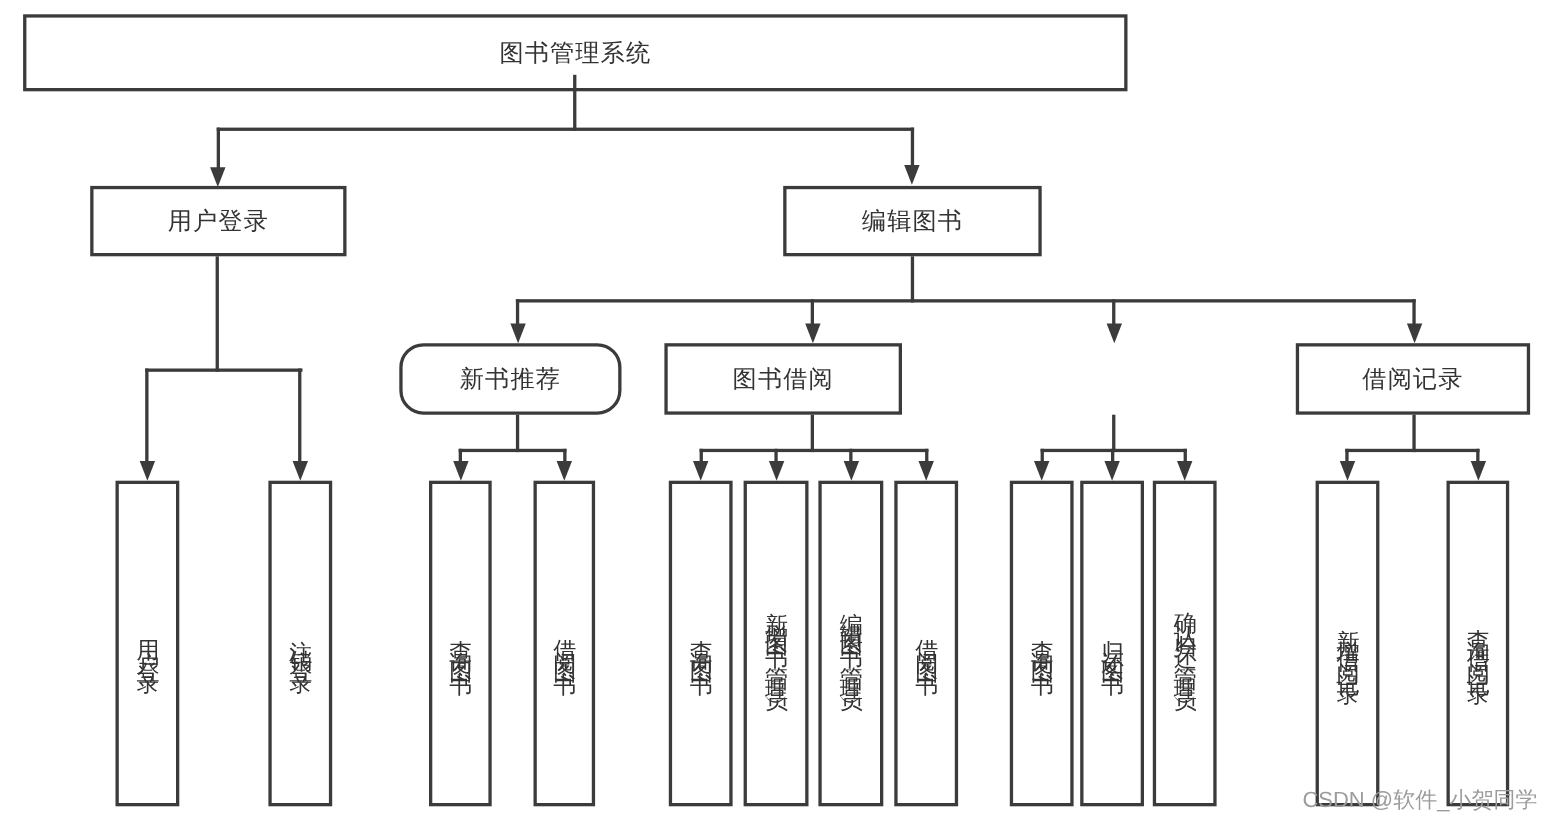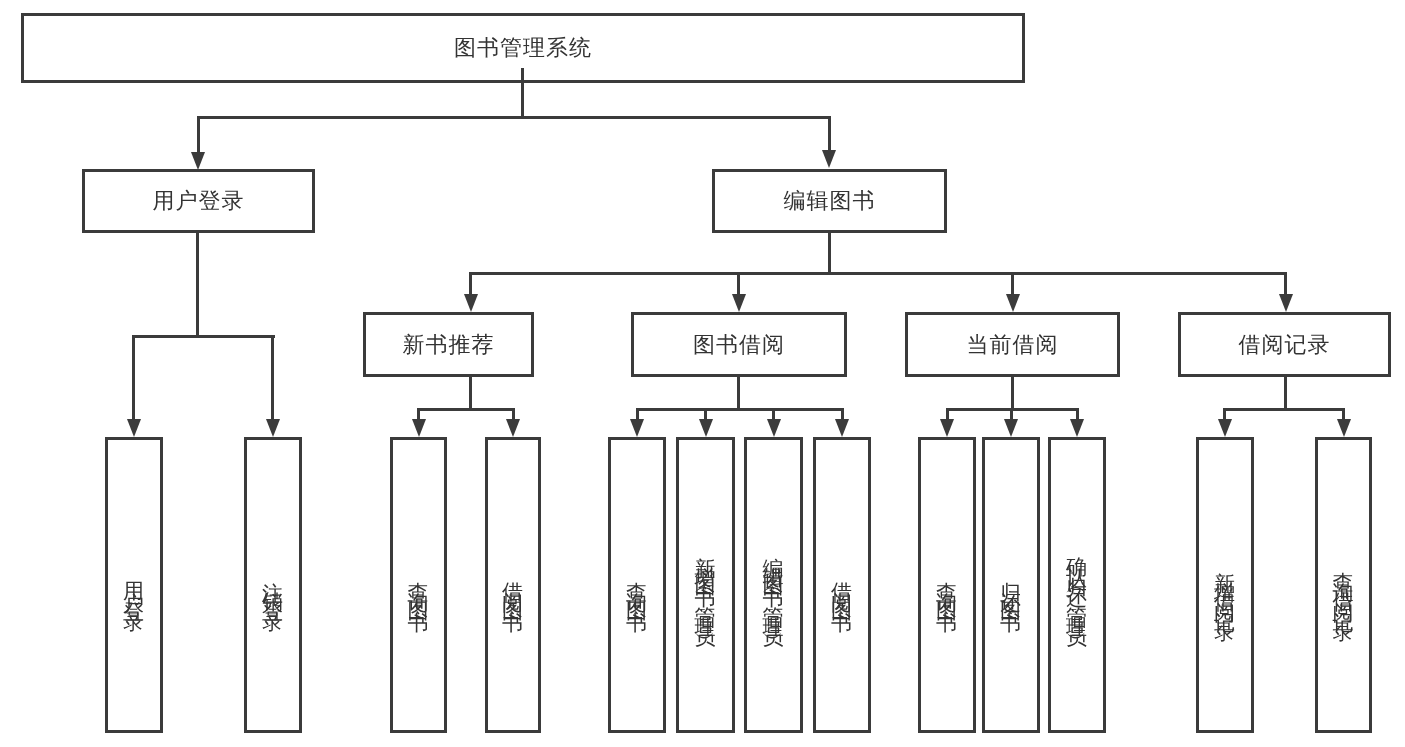--- a/index.html
+++ b/index.html
@@ -83,28 +83,25 @@
   <div class="hl" style="left:469px;top:272px;width:818px;"></div>
   <div class="vl" style="left:469px;top:272px;height:24px;"></div>
   <div class="ah" style="left:464px;top:294px;"></div>
   <div class="vl" style="left:737px;top:272px;height:24px;"></div>
   <div class="ah" style="left:732px;top:294px;"></div>
   <div class="vl" style="left:1011px;top:272px;height:24px;"></div>
   <div class="ah" style="left:1006px;top:294px;"></div>
   <div class="vl" style="left:1284px;top:272px;height:24px;"></div>
   <div class="ah" style="left:1279px;top:294px;"></div>
 
-  <div class="node" style="left:363px;top:312px;width:171px;height:65px;">
+  <div class="node" style="left:363px;top:312px;width:202px;height:65px;border-radius:22px;">
     <span class="hlabel">新书推荐</span>
   </div>
-  <div class="node" style="left:631px;top:312px;width:216px;height:65px;justify-content:center;">
+  <div class="node" style="left:604px;top:312px;width:216px;height:65px;justify-content:center;">
     <span class="hlabel">图书借阅</span>
-  </div>
-  <div class="node" style="left:905px;top:312px;width:215px;height:65px;">
-    <span class="hlabel">当前借阅</span>
   </div>
   <div class="node" style="left:1178px;top:312px;width:213px;height:65px;">
     <span class="hlabel">借阅记录</span>
   </div>
 
   <div class="vl" style="left:469px;top:377px;height:34px;"></div>
   <div class="hl" style="left:417px;top:408px;width:98px;"></div>
   <div class="vl" style="left:417px;top:408px;height:13px;"></div>
   <div class="ah" style="left:412px;top:419px;"></div>
   <div class="vl" style="left:512px;top:408px;height:13px;"></div>
@@ -170,14 +167,15 @@
   <div class="node" style="left:1048px;top:437px;width:58px;height:296px;">
     <span class="vtext">确认归还（管理员）</span>
   </div>
   <div class="node" style="left:1196px;top:437px;width:58px;height:296px;">
     <span class="vtext">新增借阅记录</span>
   </div>
   <div class="node" style="left:1315px;top:437px;width:57px;height:296px;">
     <span class="vtext">查询借阅记录</span>
   </div>
 
+  <div class="watermark">CSDN @软件_小贺同学</div>
 
 </div>
 
 </body></html>

